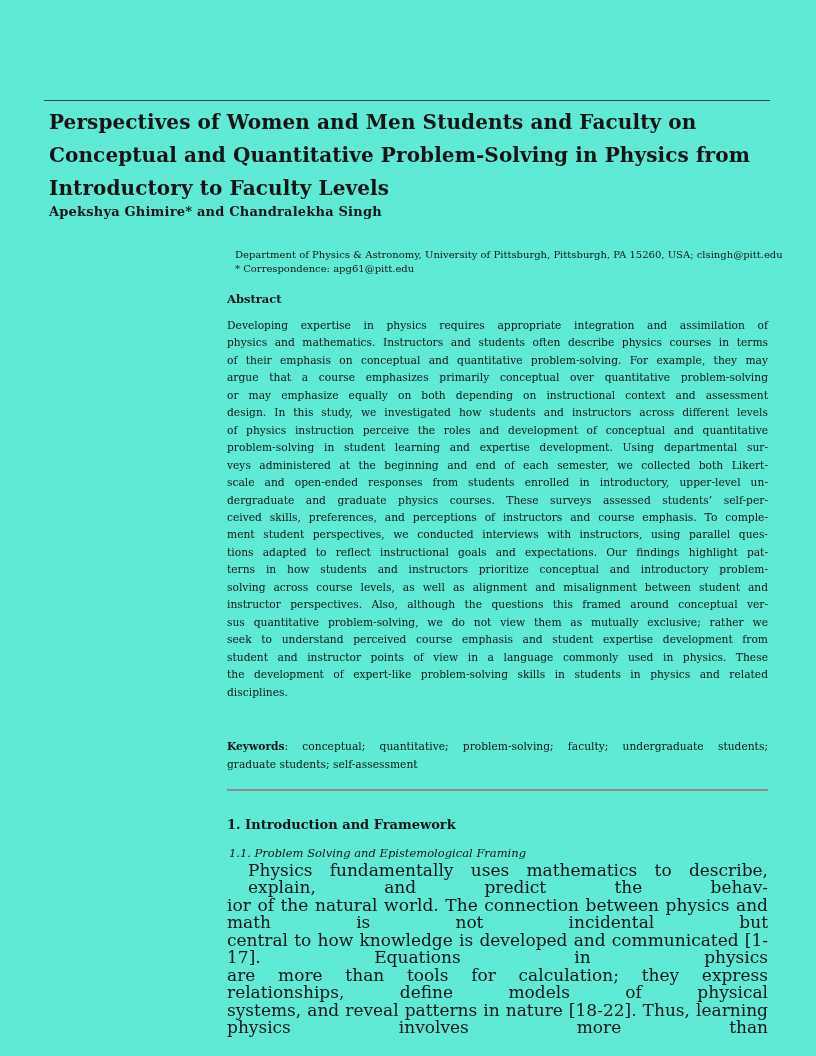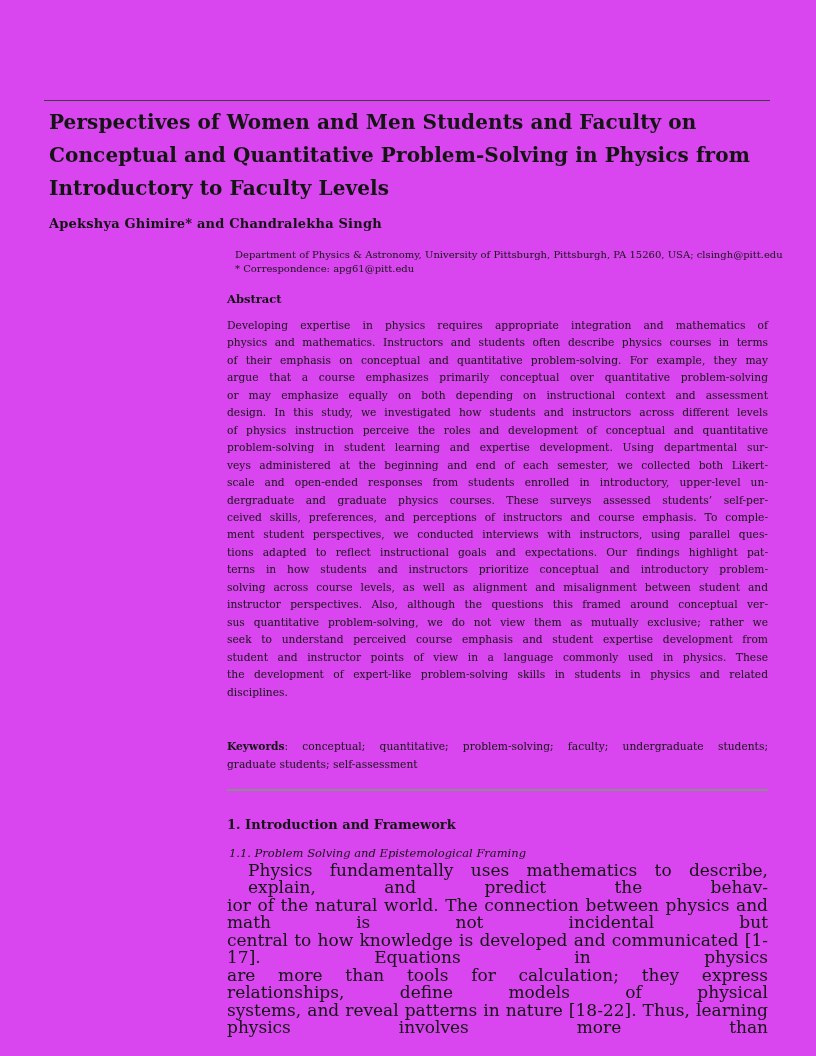--- a/index.html
+++ b/index.html
@@ -1,20 +1,20 @@
 <!DOCTYPE html>
 <html><head>
 <meta charset="utf-8">
 <style>
   html, body { margin: 0; padding: 0; background: #ffffff; }
   .page {
     position: relative;
     width: 816px;
     height: 1056px;
-    background: #d946ef;
+    background: #5eead4;
     font-family: "DejaVu Serif", serif;
     color: #141414;
     overflow: hidden;
   }
   .rule-top {
     position: absolute;
     left: 44px; top: 100px;
     width: 726px; height: 1px;
     background: #3d3d3d;
   }
@@ -23,21 +23,21 @@
     left: 49px; top: 106px;
     width: 740px;
     font-size: 20px;
     font-weight: bold;
     line-height: 33px;
     letter-spacing: 0.1px;
   }
   .title-line { white-space: nowrap; }
   .authors {
     position: absolute;
-    left: 49px; top: 216px;
+    left: 49px; top: 204px;
     font-size: 13px;
     font-weight: bold;
     letter-spacing: 0.2px;
     white-space: nowrap;
   }
   .affiliation {
     position: absolute;
     left: 235px; top: 248px;
     width: 560px;
     font-size: 10px;
@@ -114,21 +114,21 @@
   <div class="authors">Apekshya Ghimire* and Chandralekha Singh</div>
 
   <div class="affiliation">
     <div>Department of Physics &amp; Astronomy, University of Pittsburgh, Pittsburgh, PA 15260, USA; clsingh@pitt.edu</div>
     <div>* Correspondence: apg61@pitt.edu</div>
   </div>
 
   <div class="abstract-heading">Abstract</div>
 
   <div class="abstract">
-      <div class="jline">Developing expertise in physics requires appropriate integration and mathematics of</div>
+      <div class="jline">Developing expertise in physics requires appropriate integration and assimilation of</div>
       <div class="jline">physics and mathematics. Instructors and students often describe physics courses in terms</div>
       <div class="jline">of their emphasis on conceptual and quantitative problem-solving. For example, they may</div>
       <div class="jline">argue that a course emphasizes primarily conceptual over quantitative problem-solving</div>
       <div class="jline">or may emphasize equally on both depending on instructional context and assessment</div>
       <div class="jline">design. In this study, we investigated how students and instructors across different levels</div>
       <div class="jline">of physics instruction perceive the roles and development of conceptual and quantitative</div>
       <div class="jline">problem-solving in student learning and expertise development. Using departmental sur-</div>
       <div class="jline">veys administered at the beginning and end of each semester, we collected both Likert-</div>
       <div class="jline">scale and open-ended responses from students enrolled in introductory, upper-level un-</div>
       <div class="jline">dergraduate and graduate physics courses. These surveys assessed students’ self-per-</div>

